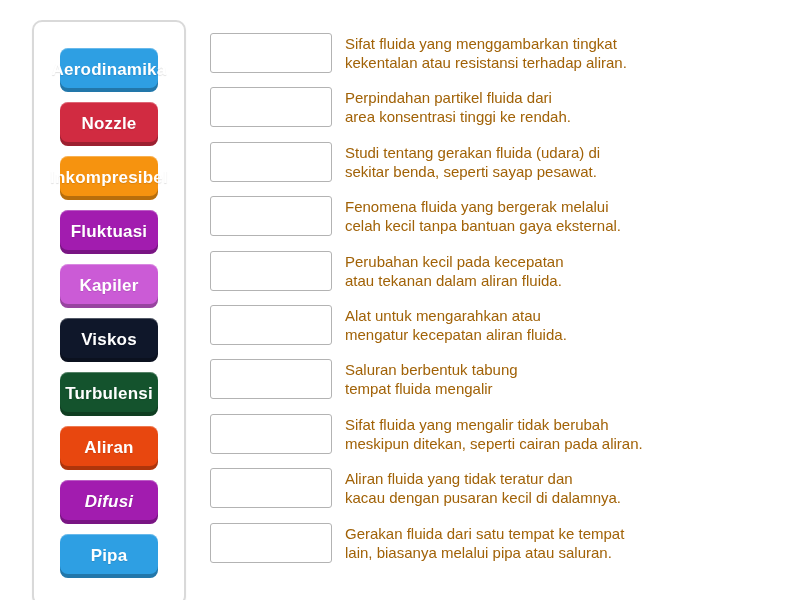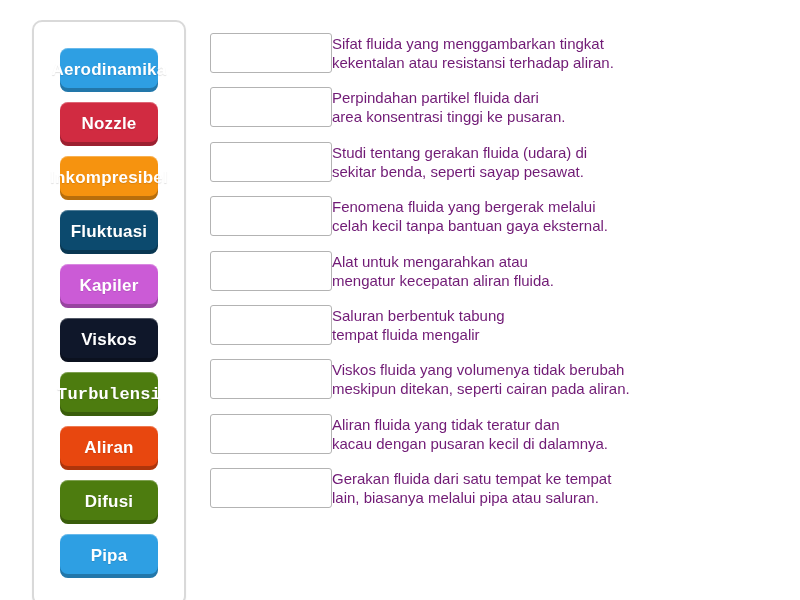--- a/index.html
+++ b/index.html
@@ -61,99 +61,107 @@
   }
   .answer-slot {
     width: 122px;
     height: 40px;
     flex: none;
     background: #ffffff;
     border: 1.5px solid #b3b3b3;
     border-radius: 3px;
   }
   .clue {
+    margin-left: 13px;
     font-size: 15px;
     line-height: 19px;
-    color: #701a75;
+    color: #a16207;
     white-space: nowrap;
   }
 </style>
 </head>
 <body>
 
 <div class="page">
 
   <div class="keyword-panel">
     <div class="keyword-tile" style="background-color: rgb(46, 159, 227);">Aerodinamika</div>
     <div class="keyword-tile" style="background-color: rgb(209, 43, 65);">Nozzle</div>
     <div class="keyword-tile" style="background-color: rgb(246, 147, 15);">Inkompresibel</div>
-    <div class="keyword-tile" style="background-color: #0c4a6e;">Fluktuasi</div>
+    <div class="keyword-tile" style="background-color: #a21caf;">Fluktuasi</div>
     <div class="keyword-tile" style="background-color: rgb(203, 91, 214);">Kapiler</div>
     <div class="keyword-tile" style="background-color: #0f172a;">Viskos</div>
-    <div class="keyword-tile" style="background-color: #4d7c0f; font-family: Liberation Mono, monospace;">Turbulensi</div>
+    <div class="keyword-tile" style="background-color: #14532d;">Turbulensi</div>
     <div class="keyword-tile" style="background-color: rgb(232, 71, 15);">Aliran</div>
-    <div class="keyword-tile" style="background-color: #4d7c0f;">Difusi</div>
+    <div class="keyword-tile" style="background-color: #a21caf; font-style: italic;">Difusi</div>
     <div class="keyword-tile" style="background-color: rgb(46, 159, 227); text-align: right;">Pipa</div>
   </div>
 
   <div class="match-area">
 
     <div class="match-row">
       <div class="answer-slot"></div>
       <div class="clue">
         <div>Sifat fluida yang menggambarkan tingkat</div>
         <div>kekentalan atau resistansi terhadap aliran.</div>
       </div>
     </div>
 
     <div class="match-row">
       <div class="answer-slot"></div>
       <div class="clue">
         <div>Perpindahan partikel fluida dari</div>
-        <div>area konsentrasi tinggi ke pusaran.</div>
+        <div>area konsentrasi tinggi ke rendah.</div>
       </div>
     </div>
 
     <div class="match-row">
       <div class="answer-slot"></div>
       <div class="clue">
         <div>Studi tentang gerakan fluida (udara) di</div>
         <div>sekitar benda, seperti sayap pesawat.</div>
       </div>
     </div>
 
     <div class="match-row">
       <div class="answer-slot"></div>
       <div class="clue">
         <div>Fenomena fluida yang bergerak melalui</div>
         <div>celah kecil tanpa bantuan gaya eksternal.</div>
       </div>
     </div>
 
+    <div class="match-row">
+      <div class="answer-slot"></div>
+      <div class="clue">
+        <div>Perubahan kecil pada kecepatan</div>
+        <div>atau tekanan dalam aliran fluida.</div>
+      </div>
+    </div>
 
     <div class="match-row">
       <div class="answer-slot"></div>
       <div class="clue">
         <div>Alat untuk mengarahkan atau</div>
         <div>mengatur kecepatan aliran fluida.</div>
       </div>
     </div>
 
     <div class="match-row">
       <div class="answer-slot"></div>
       <div class="clue">
         <div>Saluran berbentuk tabung</div>
         <div>tempat fluida mengalir</div>
       </div>
     </div>
 
     <div class="match-row">
       <div class="answer-slot"></div>
       <div class="clue">
-        <div>Viskos fluida yang volumenya tidak berubah</div>
+        <div>Sifat fluida yang mengalir tidak berubah</div>
         <div>meskipun ditekan, seperti cairan pada aliran.</div>
       </div>
     </div>
 
     <div class="match-row">
       <div class="answer-slot"></div>
       <div class="clue">
         <div>Aliran fluida yang tidak teratur dan</div>
         <div>kacau dengan pusaran kecil di dalamnya.</div>
       </div>

